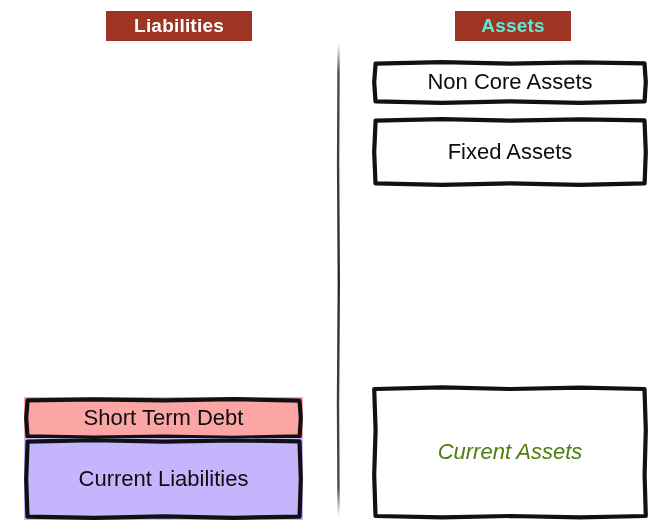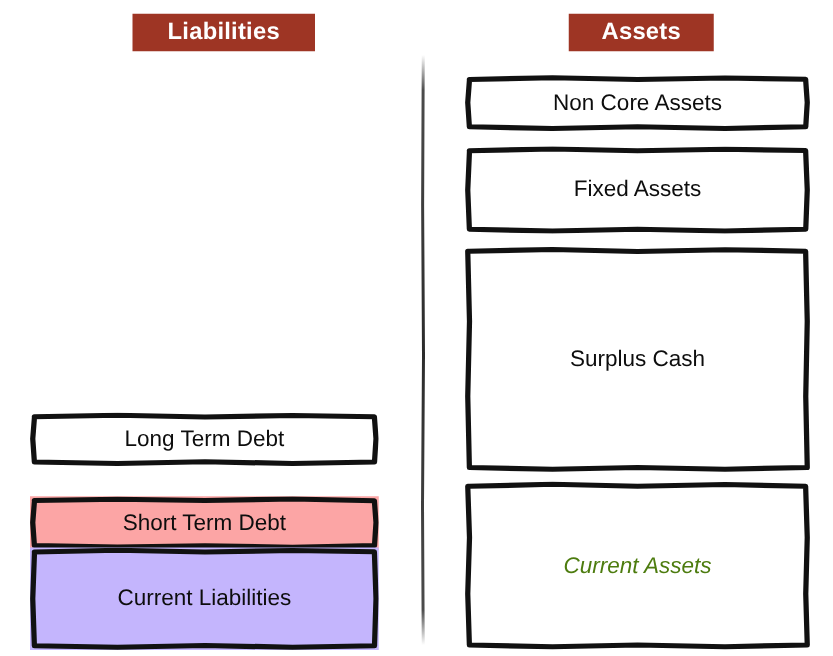--- a/index.html
+++ b/index.html
@@ -66,21 +66,21 @@
     width: 100%;
     height: 100%;
     display: block;
     pointer-events: none;
   }
 
   .box-label {
     position: relative;
     z-index: 2;
     color: #0d0d0d;
-    font-size: 18px;
+    font-size: 22px;
     line-height: 1.1;
     text-align: center;
     white-space: nowrap;
   }
 
   
   #divider {
     position: absolute;
     left: 336px;
     top: 44px;
@@ -90,34 +90,25 @@
 </style>
 </head>
 <body style="background: rgb(255, 255, 255);">
 
 <div id="canvas">
 
   <div class="badge" id="badge-liabilities" style="background: rgb(158, 53, 36); color: rgb(255, 255, 255);">
     <span>Liabilities</span>
   </div>
 
-  <div class="badge" id="badge-assets" style="background: rgb(158, 53, 36); color: #ffffff;">
+  <div class="badge" id="badge-assets" style="background: rgb(158, 53, 36); color: #5eead4;">
     <span>Assets</span>
   </div>
 
 
-  <div class="sketch-box" style="left: 24px; top: 330px; width: 279px; height: 43px; background: rgb(255, 255, 255);">
-    <svg class="sketch-frame" viewBox="0 0 279 43" preserveAspectRatio="none">
-      <path d="M3.5,3.4 L70,2.2 L140,3.6 L210,2.4 L275.5,3.4
-               L276.8,21 L275.6,39.6
-               L210,40.8 L140,39.4 L70,40.8 L3.5,39.6
-               L2.2,21 L3.6,3.4 Z" fill="none" stroke="#111111" stroke-width="4.2" stroke-linejoin="round" stroke-linecap="round"></path>
-    </svg>
-    <span class="box-label" style="color: rgb(13, 13, 13);">Long Term Debt</span>
-  </div>
 
   <div class="sketch-box" style="left: 24px; top: 397px; width: 279px; height: 43px; background: #fca5a5;">
     <svg class="sketch-frame" viewBox="0 0 279 43" preserveAspectRatio="none">
       <path d="M3.5,3.4 L70,2.4 L140,3.4 L210,2.2 L275.5,3.6
                L276.8,21 L275.6,39.4
                L210,40.8 L140,39.6 L70,40.6 L3.5,39.4
                L2.2,21 L3.6,3.4 Z" fill="none" stroke="#111111" stroke-width="4.2" stroke-linejoin="round" stroke-linecap="round"></path>
     </svg>
     <span class="box-label" style="color: rgb(13, 13, 13);">Short Term Debt</span>
   </div>
@@ -158,29 +149,20 @@
   <div class="sketch-box" style="left: 372px; top: 117px; width: 276px; height: 70px; background: rgb(255, 255, 255);">
     <svg class="sketch-frame" viewBox="0 0 276 70" preserveAspectRatio="none">
       <path d="M3.5,3.6 L70,2.2 L138,3.6 L208,2.4 L272.5,3.4
                L273.8,35 L272.6,66.4
                L208,67.8 L138,66.4 L70,67.8 L3.5,66.4
                L2.2,35 L3.6,3.6 Z" fill="none" stroke="#111111" stroke-width="4.2" stroke-linejoin="round" stroke-linecap="round"></path>
     </svg>
     <span class="box-label" style="color: rgb(13, 13, 13);">Fixed Assets</span>
   </div>
 
-  <div class="sketch-box" style="left: 372px; top: 197px; width: 276px; height: 181px; background: rgb(255, 255, 255);">
-    <svg class="sketch-frame" viewBox="0 0 276 181" preserveAspectRatio="none">
-      <path d="M3.5,4 L70,2.6 L138,4.2 L208,2.8 L272.5,4
-               L273.8,60 L272.6,120 L273.8,177
-               L208,178.4 L138,177 L70,178.4 L3.5,177
-               L2.2,120 L3.6,60 L2.2,4 Z" fill="none" stroke="#111111" stroke-width="4.2" stroke-linejoin="round" stroke-linecap="round"></path>
-    </svg>
-    <span class="box-label" style="color: rgb(13, 13, 13);">Surplus Cash</span>
-  </div>
 
   <div class="sketch-box" style="left: 372px; top: 385px; width: 276px; height: 135px; background: rgb(255, 255, 255);">
     <svg class="sketch-frame" viewBox="0 0 276 135" preserveAspectRatio="none">
       <path d="M3.5,4 L70,2.4 L138,4 L208,2.6 L272.5,4
                L273.8,45 L272.6,90 L273.8,131
                L208,132.4 L138,131 L70,132.4 L3.5,131
                L2.2,90 L3.6,45 L2.2,4 Z" fill="none" stroke="#111111" stroke-width="4.2" stroke-linejoin="round" stroke-linecap="round"></path>
     </svg>
     <span class="box-label" style="color: #4d7c0f; font-style: italic;">Current Assets</span>
   </div>

